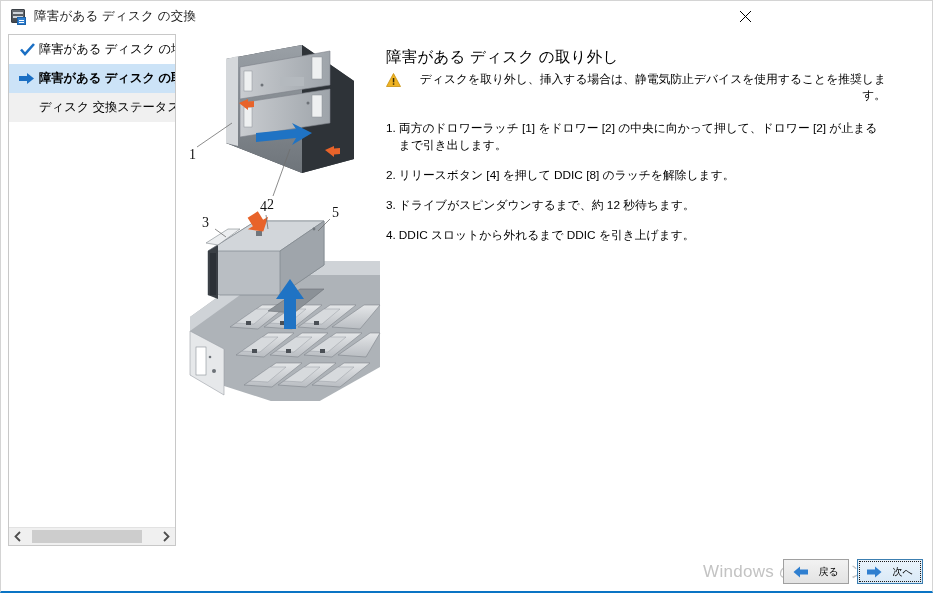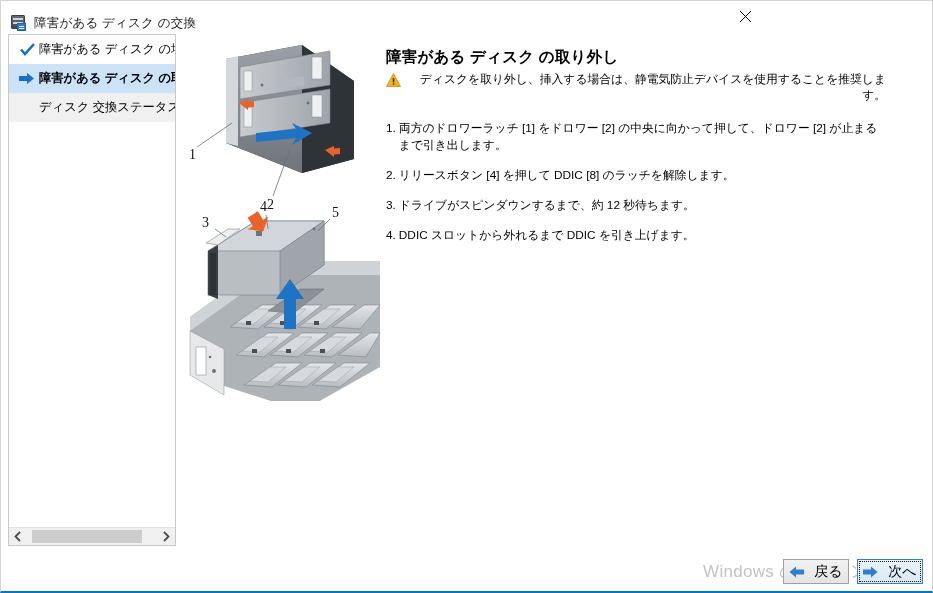--- a/index.html
+++ b/index.html
@@ -16,21 +16,21 @@
     background: #ffffff;
     border: 1px solid #d4d4d4;
     border-bottom: 2px solid #0a74c4;
   }
 
   
   #titlebar {
     position: absolute; left: 0; top: 0;
     width: 767px; height: 31px;
     background: #ffffff;
-    display: flex; align-items: flex-end;
+    display: flex; align-items: center;
   }
   #title-icon {
     width: 18px; height: 18px;
     margin-left: 8px; margin-right: 7px;
     position: relative; flex: none;
   }
   .ti-body {
     position: absolute; left: 2px; top: 1px;
     width: 14px; height: 14px;
     background: linear-gradient(#6a6f75, #43484e);
@@ -128,21 +128,21 @@
   }
   #illustration {
     position: absolute; left: 0px; top: 0px;
     width: 200px; height: 360px;
   }
   #doc {
     position: absolute; left: 202px; top: 6px;
     width: 500px;
   }
   #doc-title {
-    font-size: 15.5px; font-weight: bold; color: #000000;
+    font-size: 15.5px; font-weight: normal; color: #000000;
     margin: 0 0 4px 0; letter-spacing: .2px;
   }
   #doc-subtitle {
     font-size: 12.5px; font-weight: bold; color: #000000;
     margin: 0 0 14px 0;
   }
   #warning-row {
     display: flex; align-items: flex-start;
     margin-bottom: 16px;
   }
@@ -170,21 +170,21 @@
   #footer {
     position: absolute; right: 9px; bottom: 7px;
     display: flex; align-items: center; gap: 8px;
   }
   .nav-btn {
     position: relative;
     width: 66px; height: 25px;
     display: flex; align-items: center; justify-content: center; gap: 10px;
     background: linear-gradient(#f2f2f2, #e3e3e3);
     border: 1px solid #a0a0a0;
-    font-size: 14px; color: #000000;
+    font-size: 10px; color: #000000;
     cursor: default;
   }
   .nav-btn.focused {
     border: 1px solid #3c7fb1;
     background: linear-gradient(#eaf3fb, #d9e9f7);
     outline: 1px dotted #1a1a1a;
     outline-offset: -3px;
   }
   .arrow-ico { flex: none; display: block; }
 </style>

